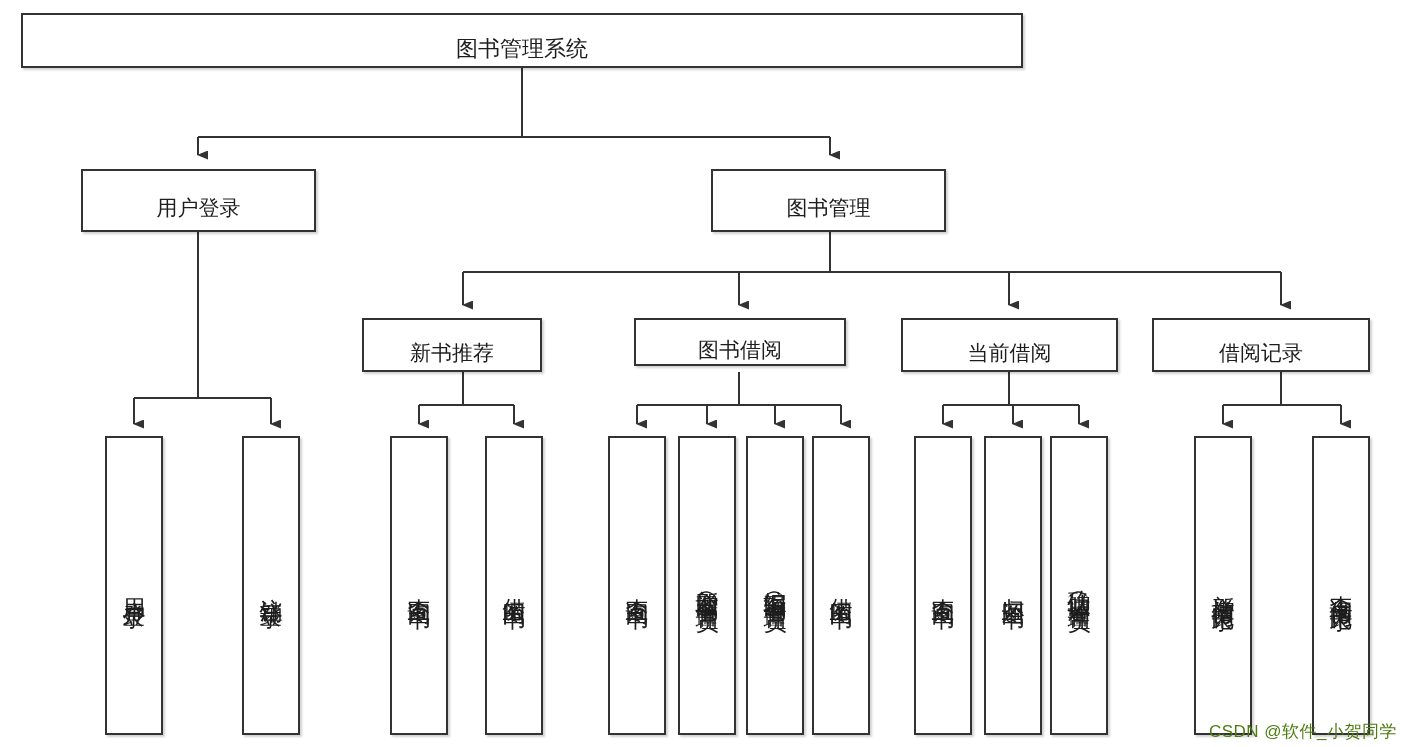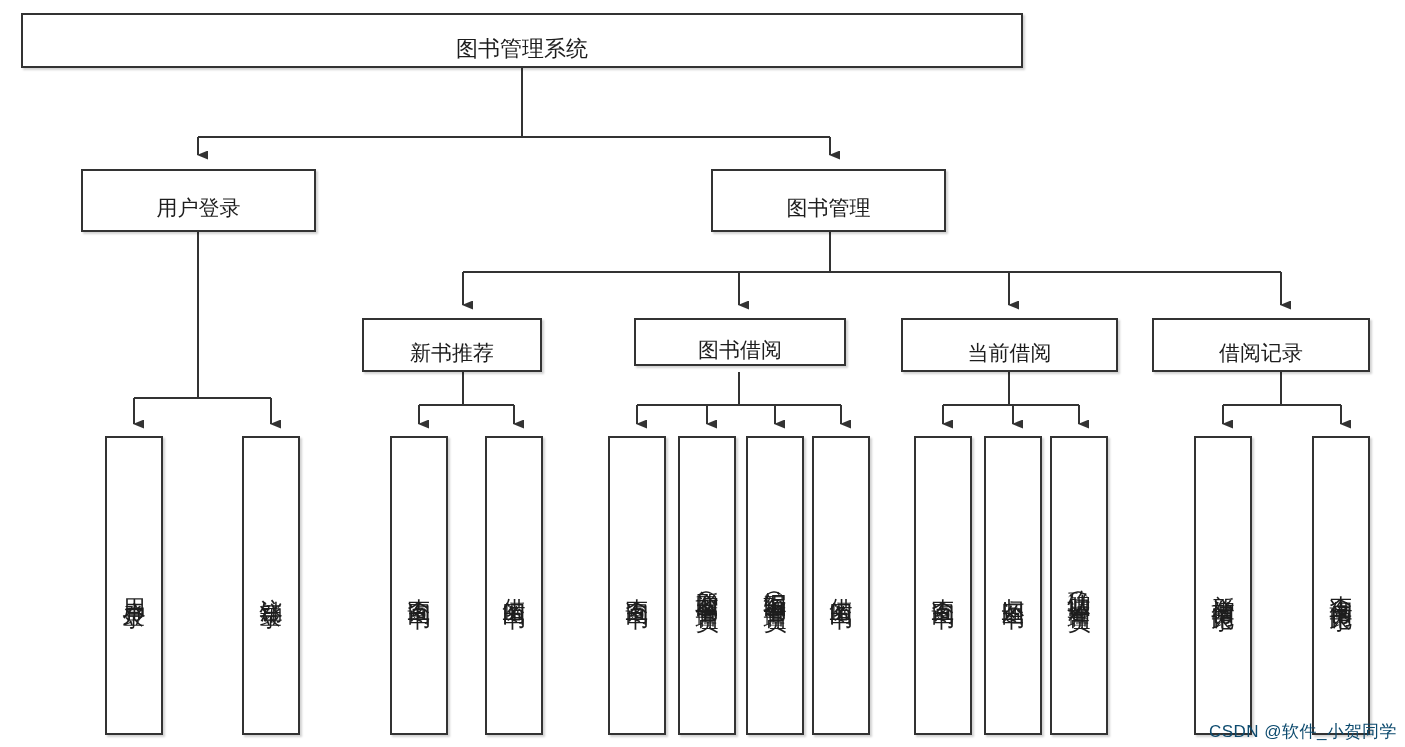--- a/index.html
+++ b/index.html
@@ -58,21 +58,21 @@
     text-orientation: upright;
     font-size: 23px;
     letter-spacing: 3px;
     line-height: 1;
   }
   #watermark {
     position: absolute;
     right: 8px;
     bottom: 4px;
     font-size: 17px;
-    color: #0c4a6e;
+    color: #4d7c0f;
     letter-spacing: 0.5px;
     white-space: nowrap;
     pointer-events: none;
     margin-left: 12px;
   }
 </style>
 </head>
 <body>
 
 <div id="diagram-root">

